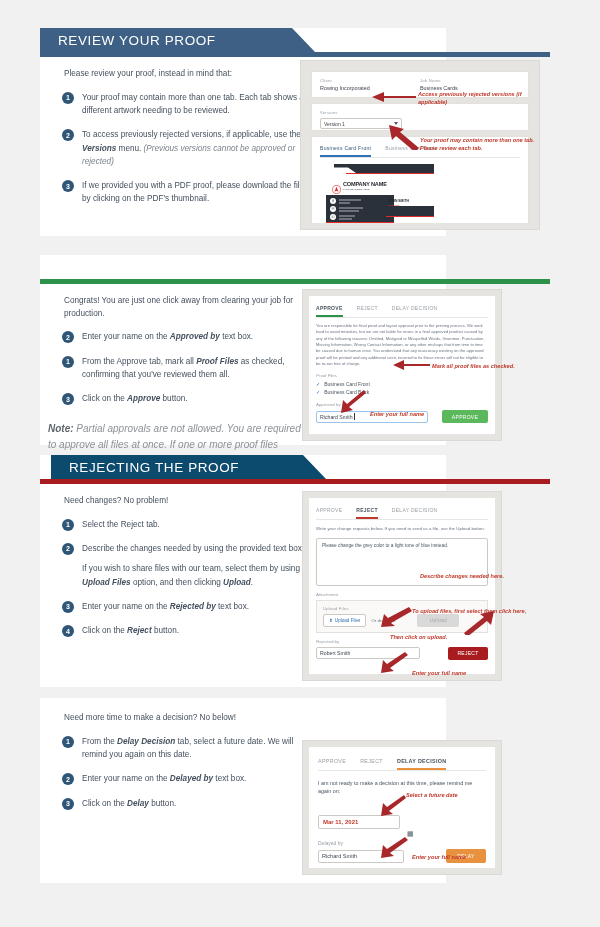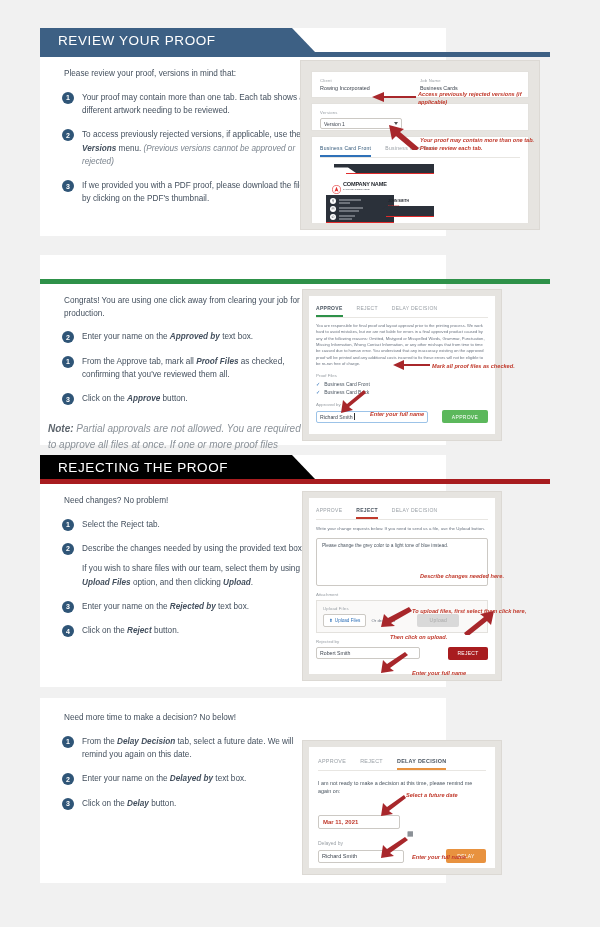--- a/index.html
+++ b/index.html
@@ -138,21 +138,21 @@
 <div class="page">
 
   <div class="section" style="top:28px;">
     <div class="card" style="height:208px;">
       <div class="banner-wrap">
         <div class="banner" style="background:#3d6084;">
           <span>REVIEW YOUR PROOF</span>
         </div>
         <div class="banner-rule" style="background:#3d6084;"></div>
       </div>
-      <div class="intro">Please review your proof, versions in mind that:</div>
+      <div class="intro">Please review your proof, instead in mind that:</div>
       <div class="steps">
         <div class="step">
           <div class="bullet">1</div>
           <div class="step-text">Your proof may contain more than one tab. Each tab shows a different artwork needing to be reviewed.</div>
         </div>
         <div class="step">
           <div class="bullet">2</div>
           <div class="step-text">To access previously rejected versions, if applicable, use the <em>Versions</em> menu. <i>(Previous versions cannot be approved or rejected)</i></div>
         </div>
         <div class="step">
@@ -237,21 +237,21 @@
         <path d="M31 24 L12 8 L16 5 L1 1 L4 16 L8 12 L27 28 Z" fill="#a8272b"></path>
       </svg>
     </div>
   </div>
 
   <div class="section" style="top:255px;">
     <div class="card" style="height:190px;">
       <div class="banner-wrap">
         <div class="banner-rule" style="background:#2e9149;"></div>
       </div>
-      <div class="intro">Congrats! You are using one click away from clearing your job for production.</div>
+      <div class="intro">Congrats! You are just one click away from clearing your job for production.</div>
       <div class="steps">
         <div class="step">
           <div class="bullet">2</div>
           <div class="step-text">Enter your name on the <em>Approved by</em> text box.</div>
         </div>
         <div class="step">
           <div class="bullet">1</div>
           <div class="step-text">From the Approve tab, mark all <em>Proof Files</em> as checked, confirming that you've reviewed them all.</div>
         </div>
         <div class="step">
@@ -297,21 +297,21 @@
       <div class="anno" style="left:330px; top:155px; width:110px;">Enter your full name</div>
       <svg class="arrow" style="left:300px; top:134px;" width="28" height="24">
         <path d="M26 2 L9 16 L13 19 L1 22 L3 9 L7 13 L24 -1 Z" fill="#a8272b" transform="translate(0,2)"></path>
       </svg>
     </div>
   </div>
 
   <div class="section" style="top:455px;">
     <div class="card" style="height:232px;">
       <div class="banner-wrap">
-        <div class="banner" style="background:#000000;">
+        <div class="banner" style="background:#0c4a6e;margin-left:11px;">
           <span>REJECTING THE PROOF</span>
         </div>
         <div class="banner-rule" style="background:#a81c1f;"></div>
       </div>
       <div class="intro">Need changes? No problem!</div>
       <div class="steps">
         <div class="step">
           <div class="bullet">1</div>
           <div class="step-text">Select the Reject tab.</div>
         </div>

